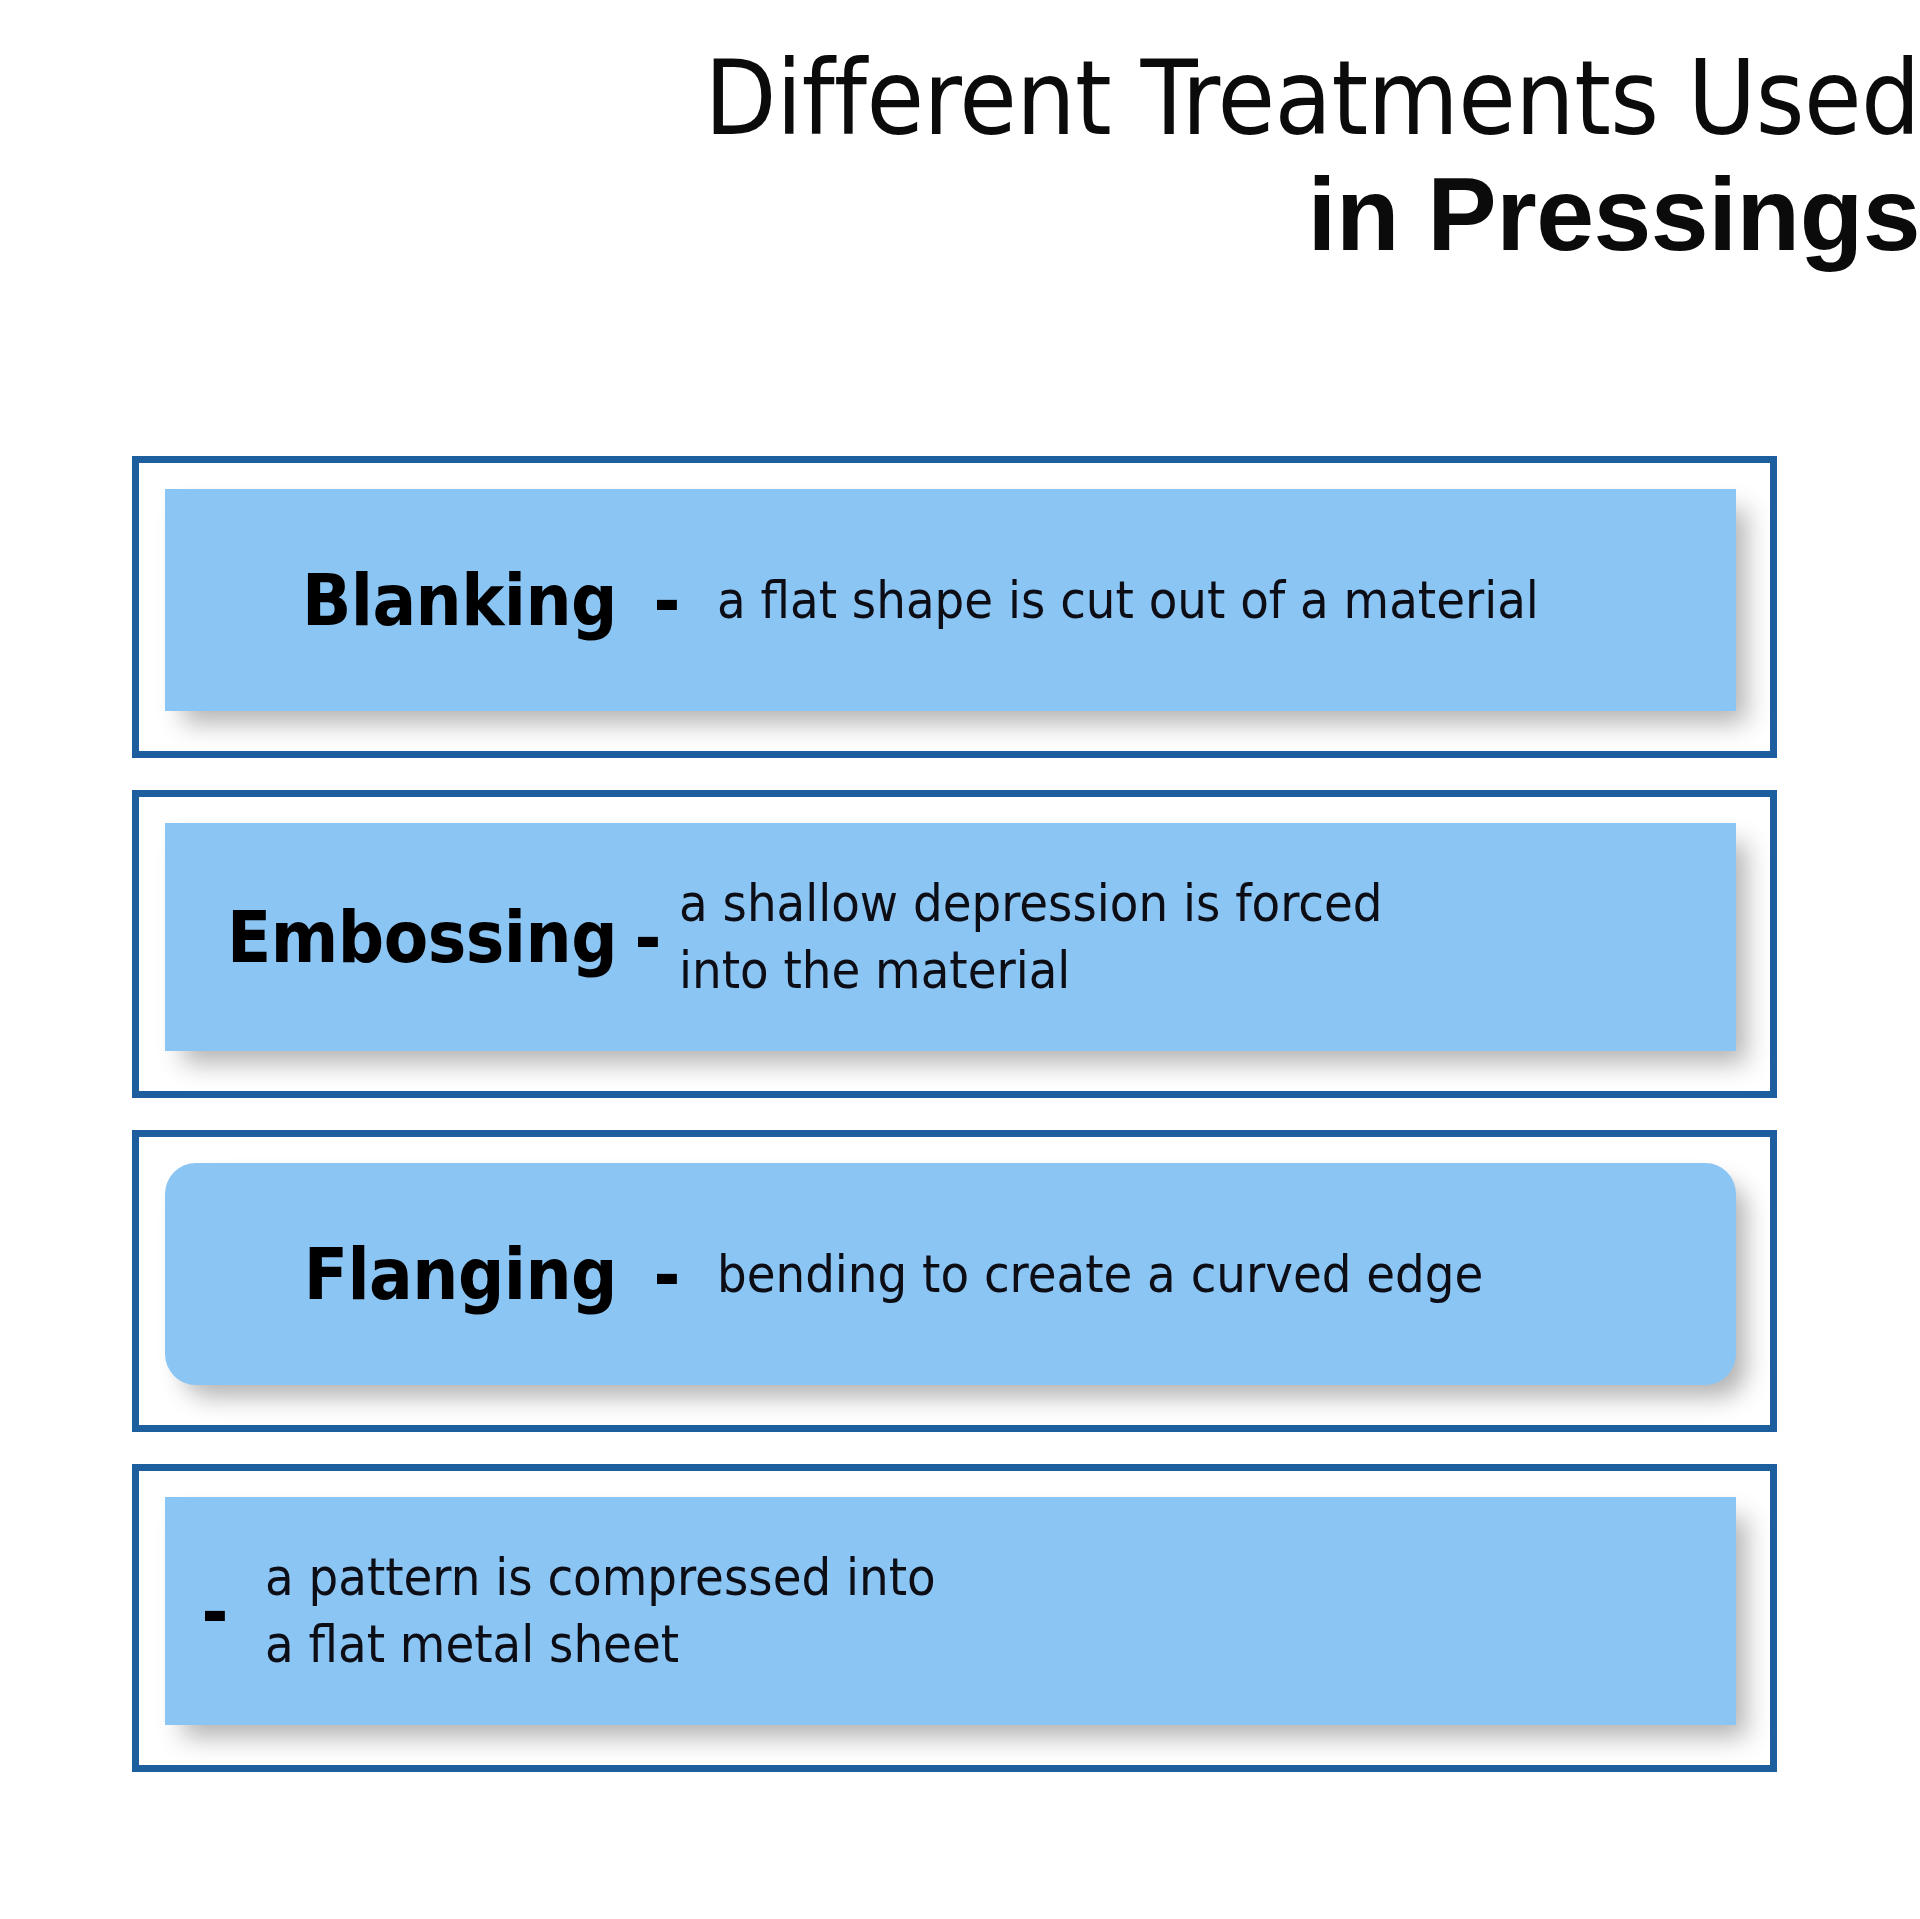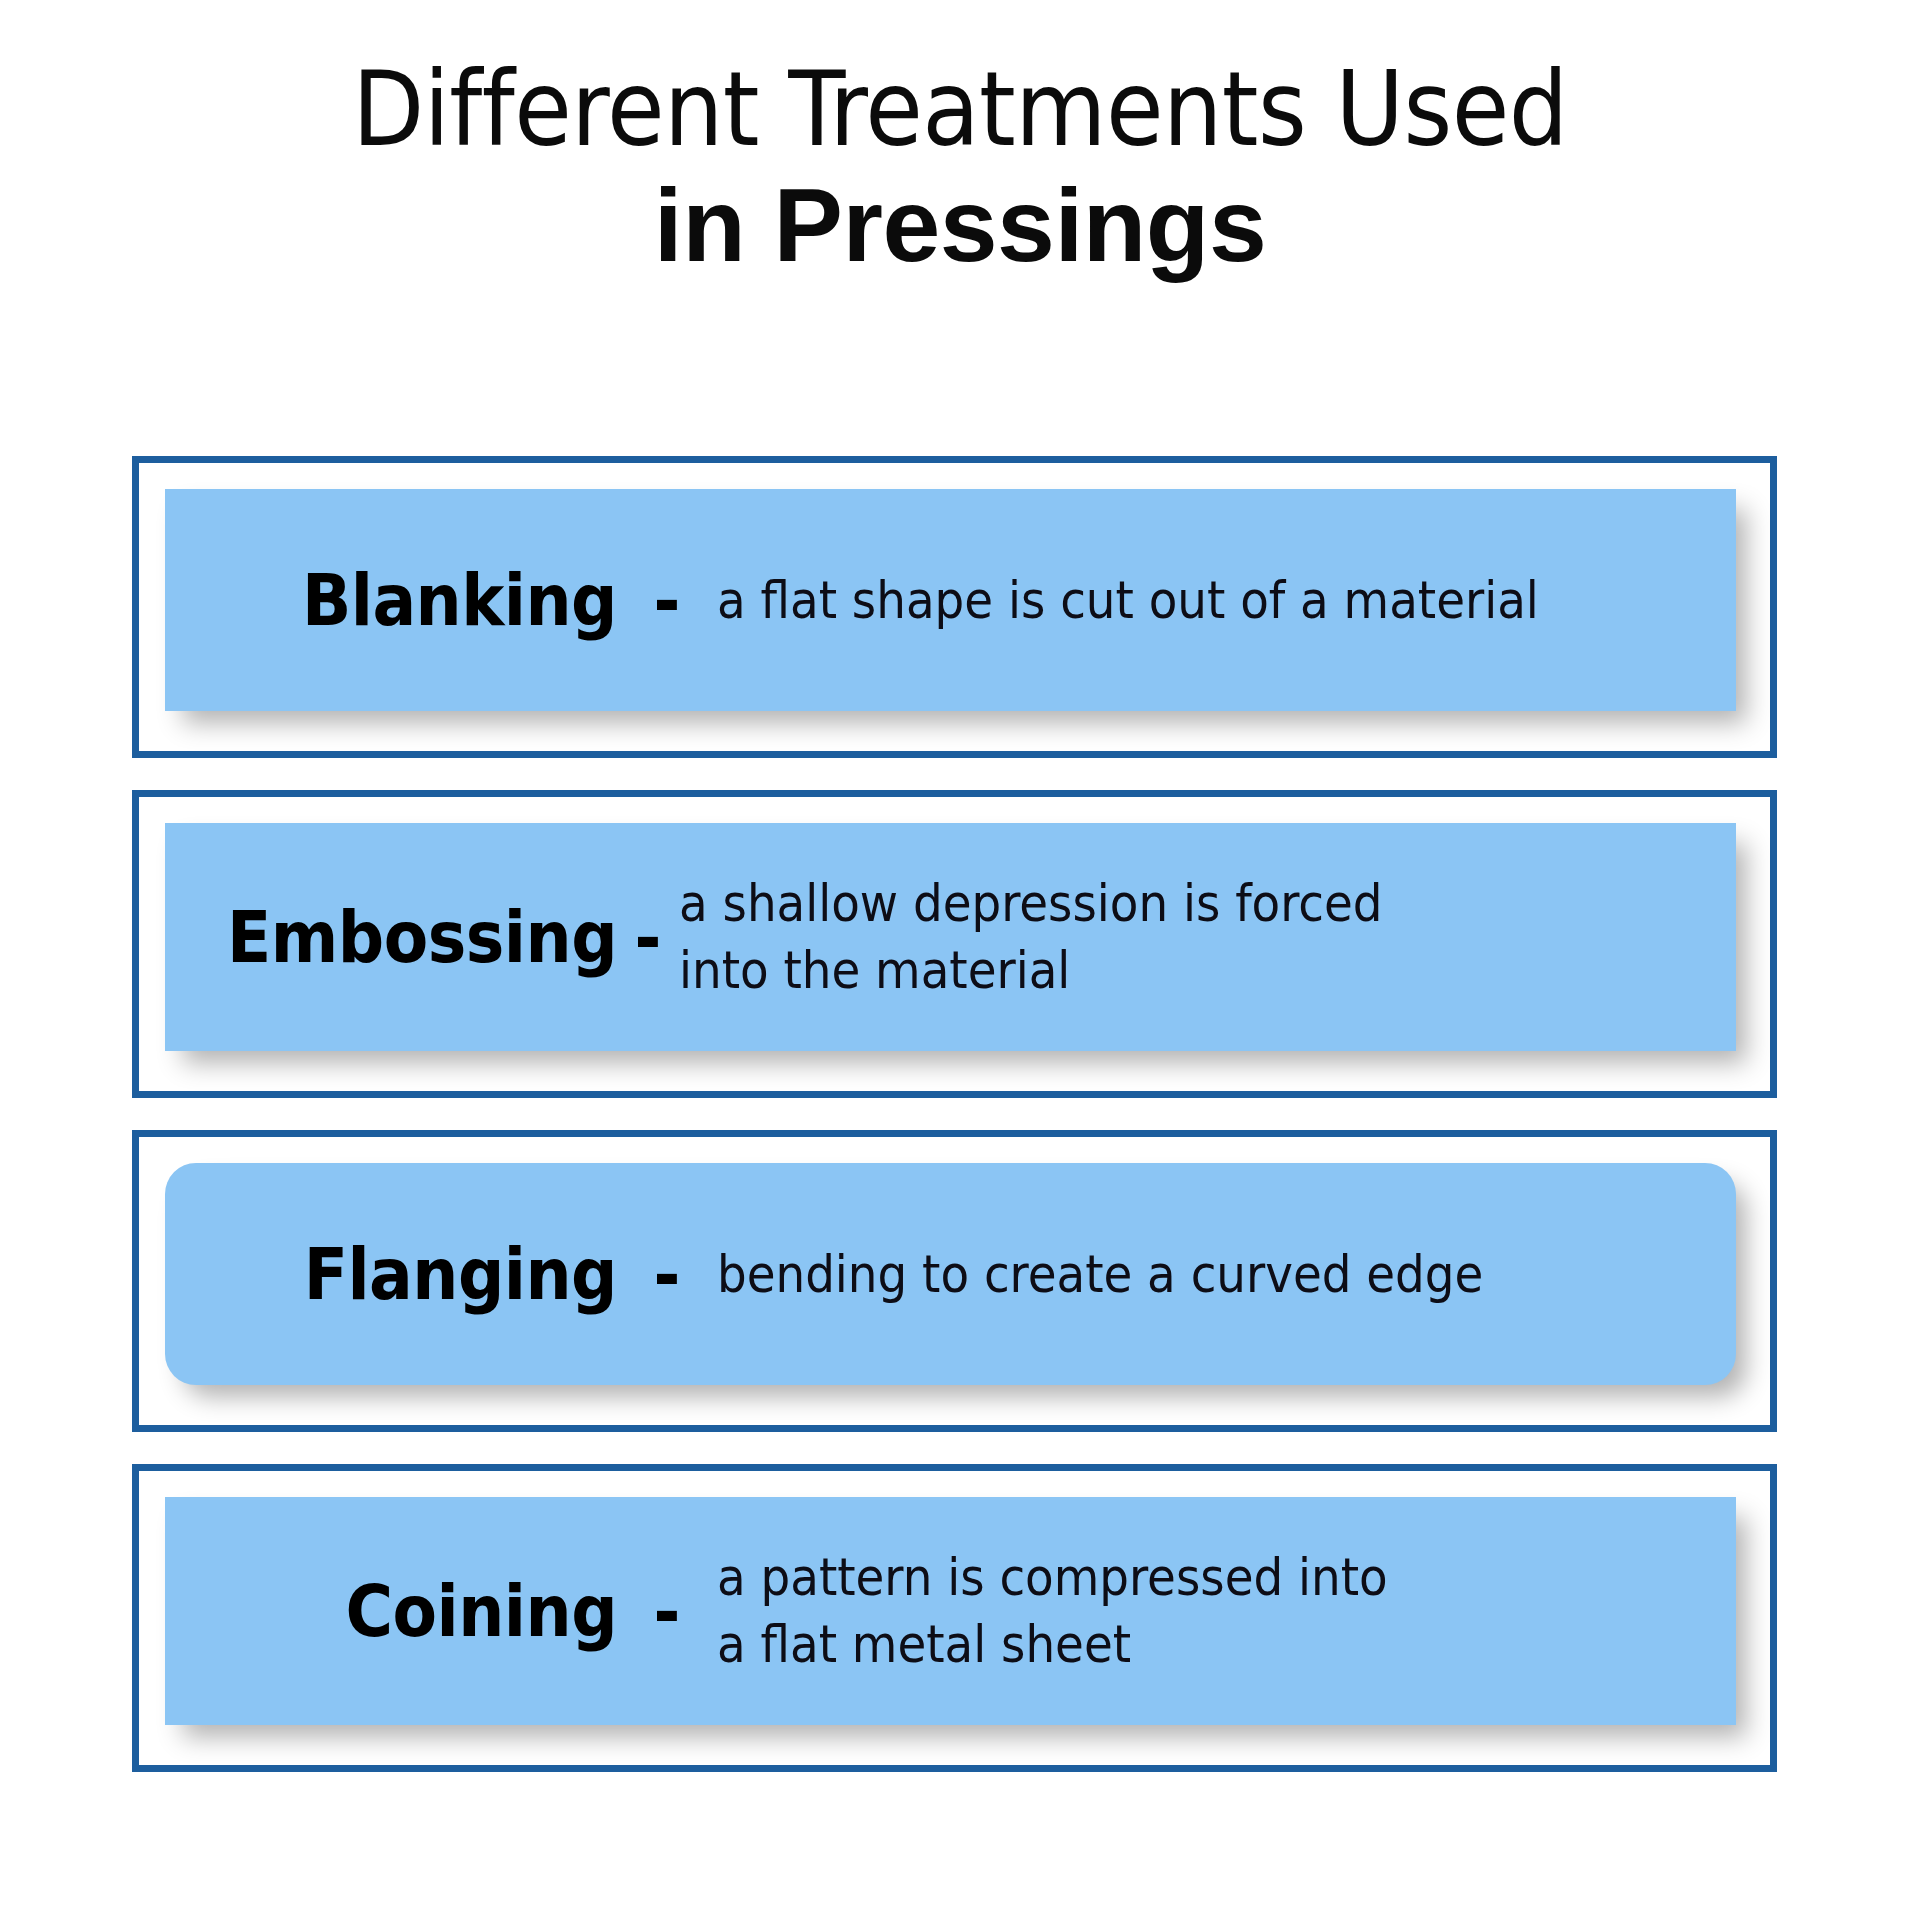--- a/index.html
+++ b/index.html
@@ -12,22 +12,21 @@
     height: 1919px;
     font-family: "DejaVu Sans Condensed", "Liberation Sans Narrow", "Liberation Sans", sans-serif;
     overflow: hidden;
     position: relative;
   }
 
   
   .title-block {
     width: 100%;
     padding-top: 40px;
-    text-align: center;
-    margin-top: 11px;
+    text-align: right;
   }
   .title-line-1 {
     font-family: "Liberation Sans Narrow", "DejaVu Sans Condensed", "Liberation Sans", sans-serif;
     font-size: 104px;
     font-weight: 400;
     line-height: 1.12;
     letter-spacing: -0.5px;
     color: #0b0b0b;
     white-space: nowrap;
   }
@@ -164,21 +163,20 @@
         <div class="term">Flanging</div>
         <div class="dash">-</div>
         <div class="desc">bending to create a curved edge</div>
       </div>
     </div>
   </div>
 
   <div class="card-frame card-4">
     <div class="card-inner">
       <div class="card-row">
-        <div class="term">Coining</div>
         <div class="dash">-</div>
         <div class="desc">a pattern is compressed into
 a flat metal sheet</div>
       </div>
     </div>
   </div>
 
 </div>
 
 </body></html>

